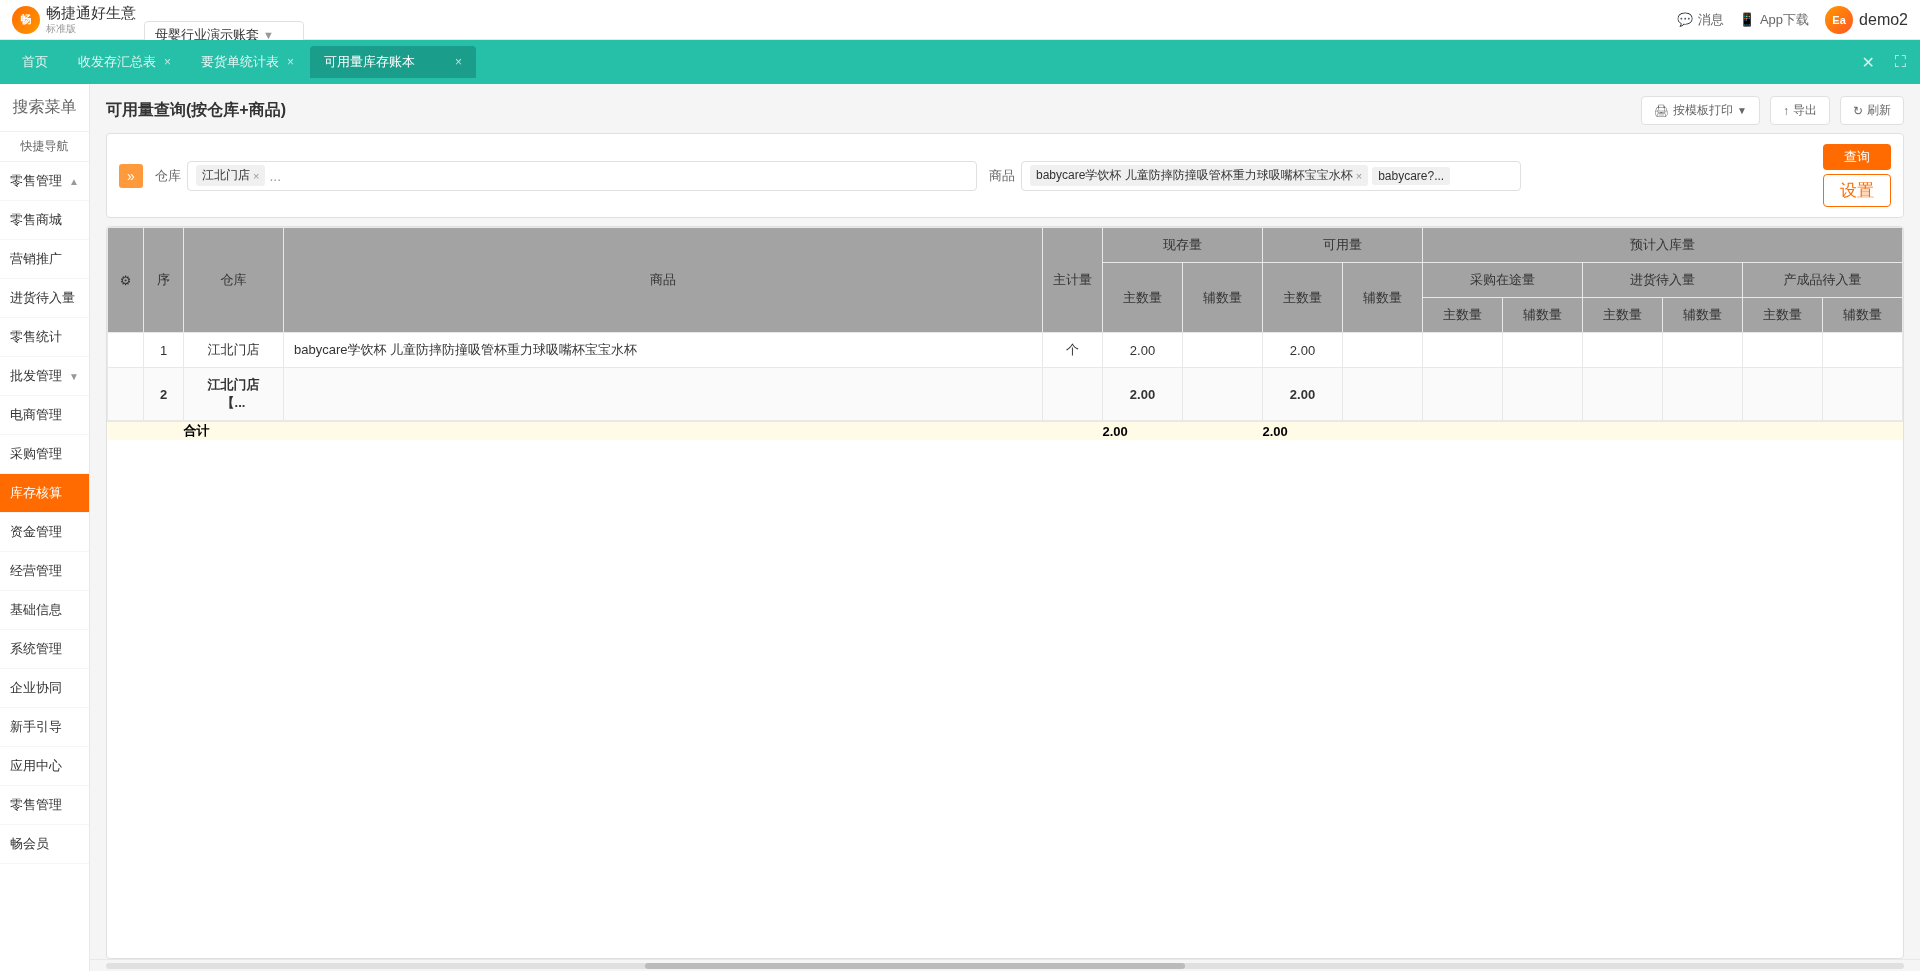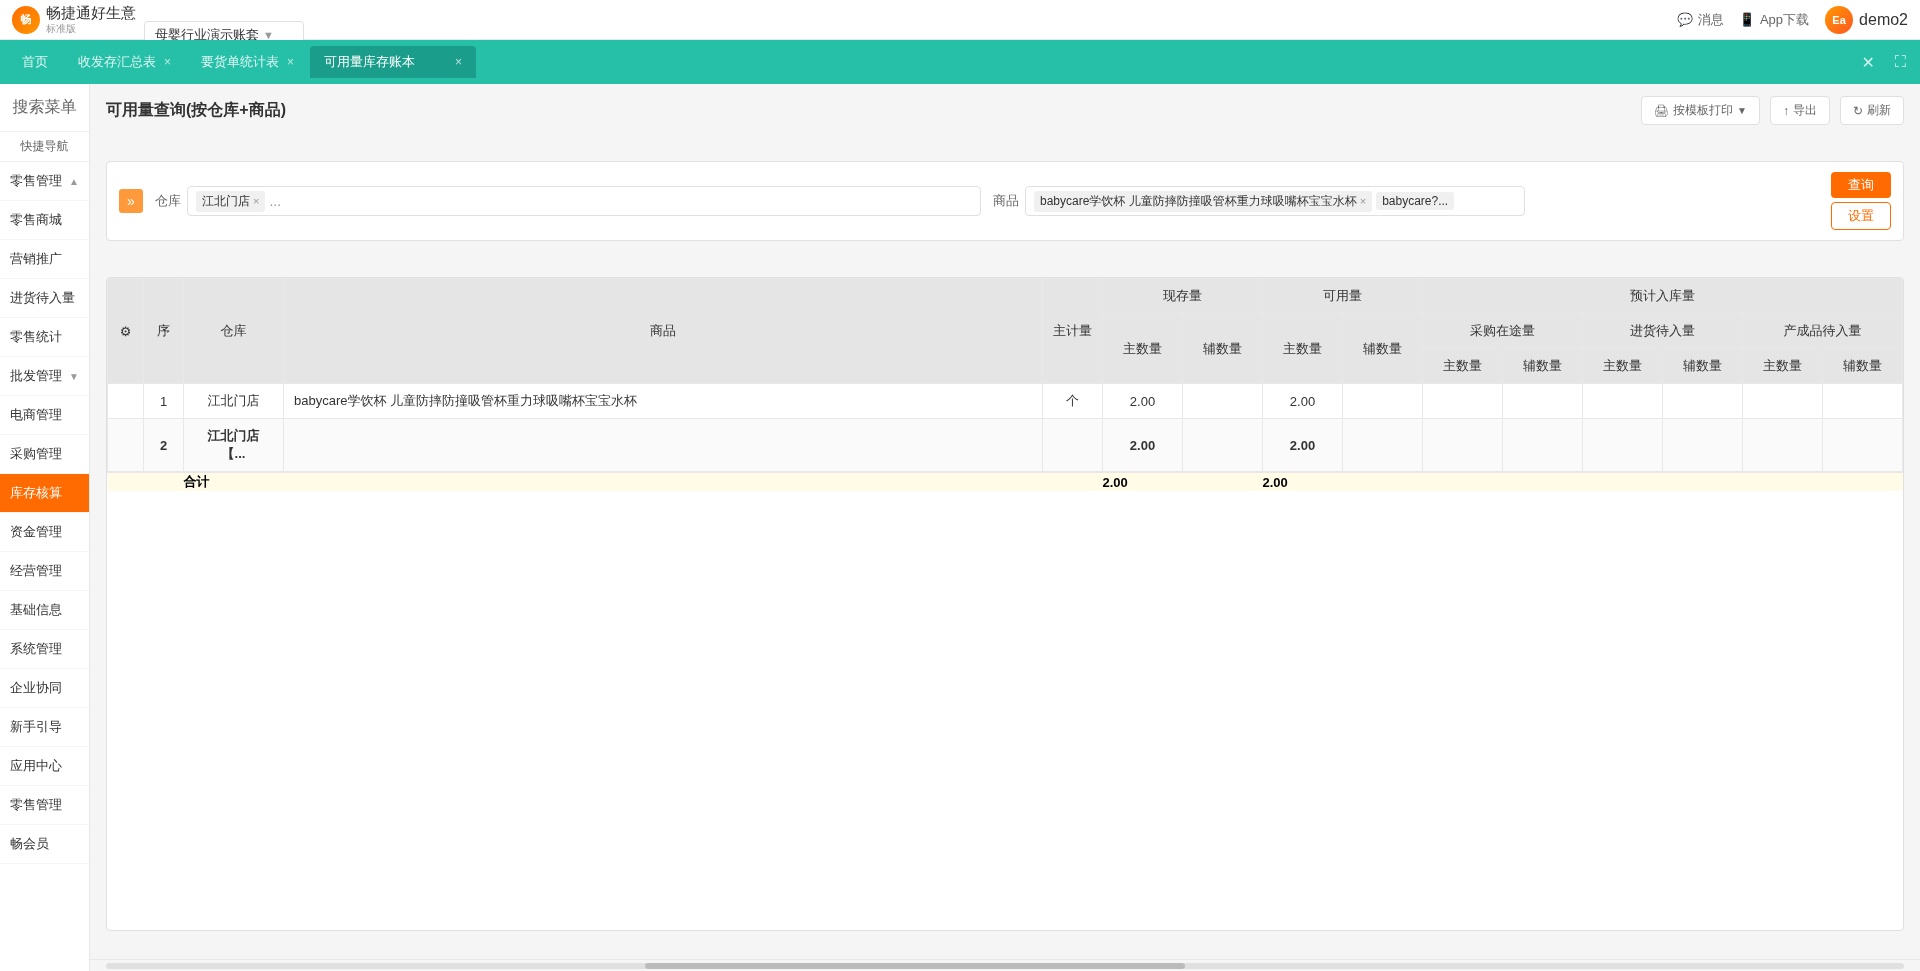--- a/index.html
+++ b/index.html
@@ -188,21 +188,20 @@
     .sidebar-menu-item.active { background: #ff6b00; color: #fff; }
     .sidebar-menu-item .arrow { font-size: 10px; color: #999; }
 
     
     .content-area {
       flex: 1;
       display: flex;
       flex-direction: column;
       overflow: hidden;
       background: #f5f5f5;
-      gap: 28px;
     }
 
     
     .page-header {
       padding: 12px 16px 8px;
       display: flex;
       align-items: center;
       justify-content: space-between;
       background: #f5f5f5;
     }
@@ -309,39 +308,39 @@
       cursor: pointer;
       font-size: 13px;
     }
     .btn-settings {
       padding: 4px 16px;
       background: #fff;
       color: #ff6b00;
       border: 1px solid #ff6b00;
       border-radius: 4px;
       cursor: pointer;
-      font-size: 13px;
+      font-size: 17px;
     }
 
     
     .table-container {
       margin: 0 16px;
       background: #fff;
       border: 1px solid #e0e0e0;
       border-radius: 4px;
       flex: 1;
       overflow: auto;
     }
     table {
       width: 100%;
       border-collapse: collapse;
       font-size: 13px;
     }
     thead tr th {
-      background: #e5e5e5;
+      background: #a3a3a3;
       border: 1px solid #e8e8e8;
       padding: 8px 10px;
       text-align: center;
       font-weight: 500;
       color: #333;
       white-space: nowrap;
     }
     tbody tr td {
       border: 1px solid #e8e8e8;
       padding: 8px 10px;

